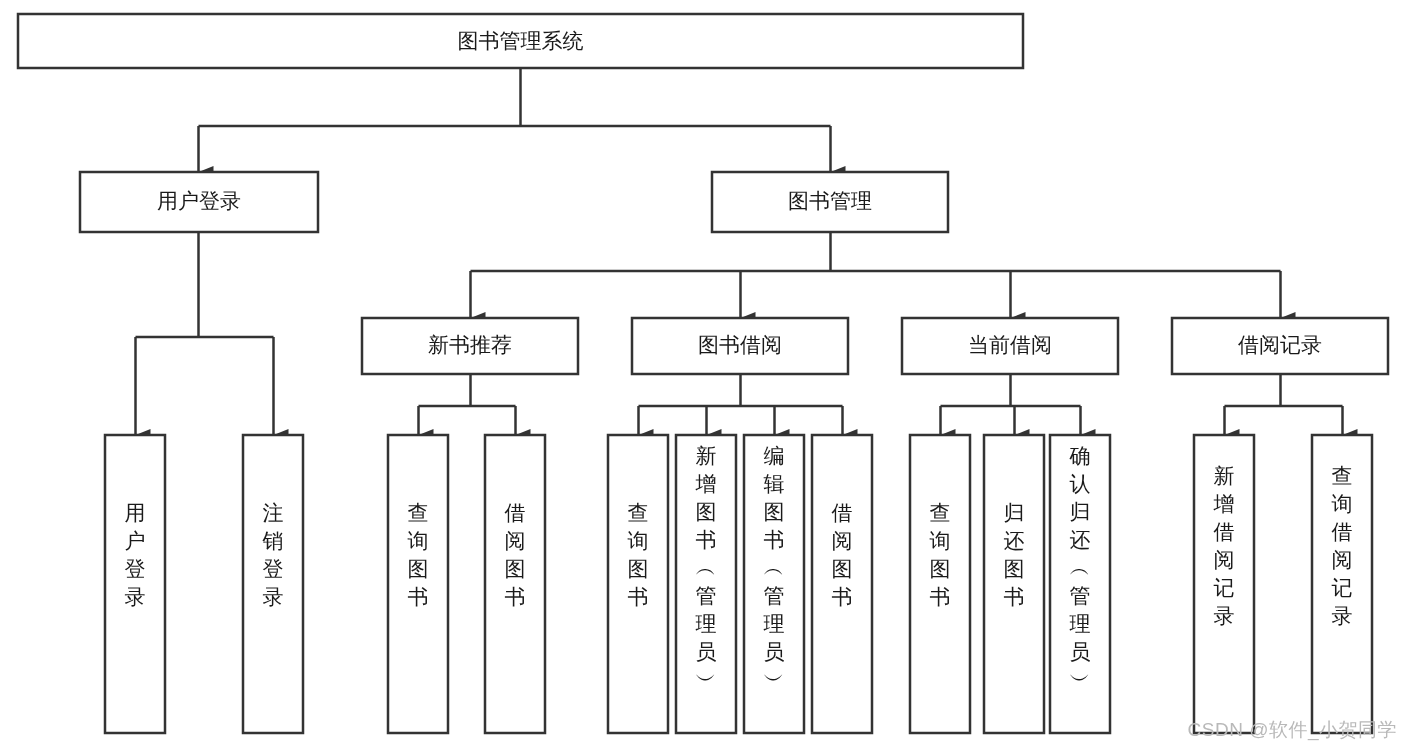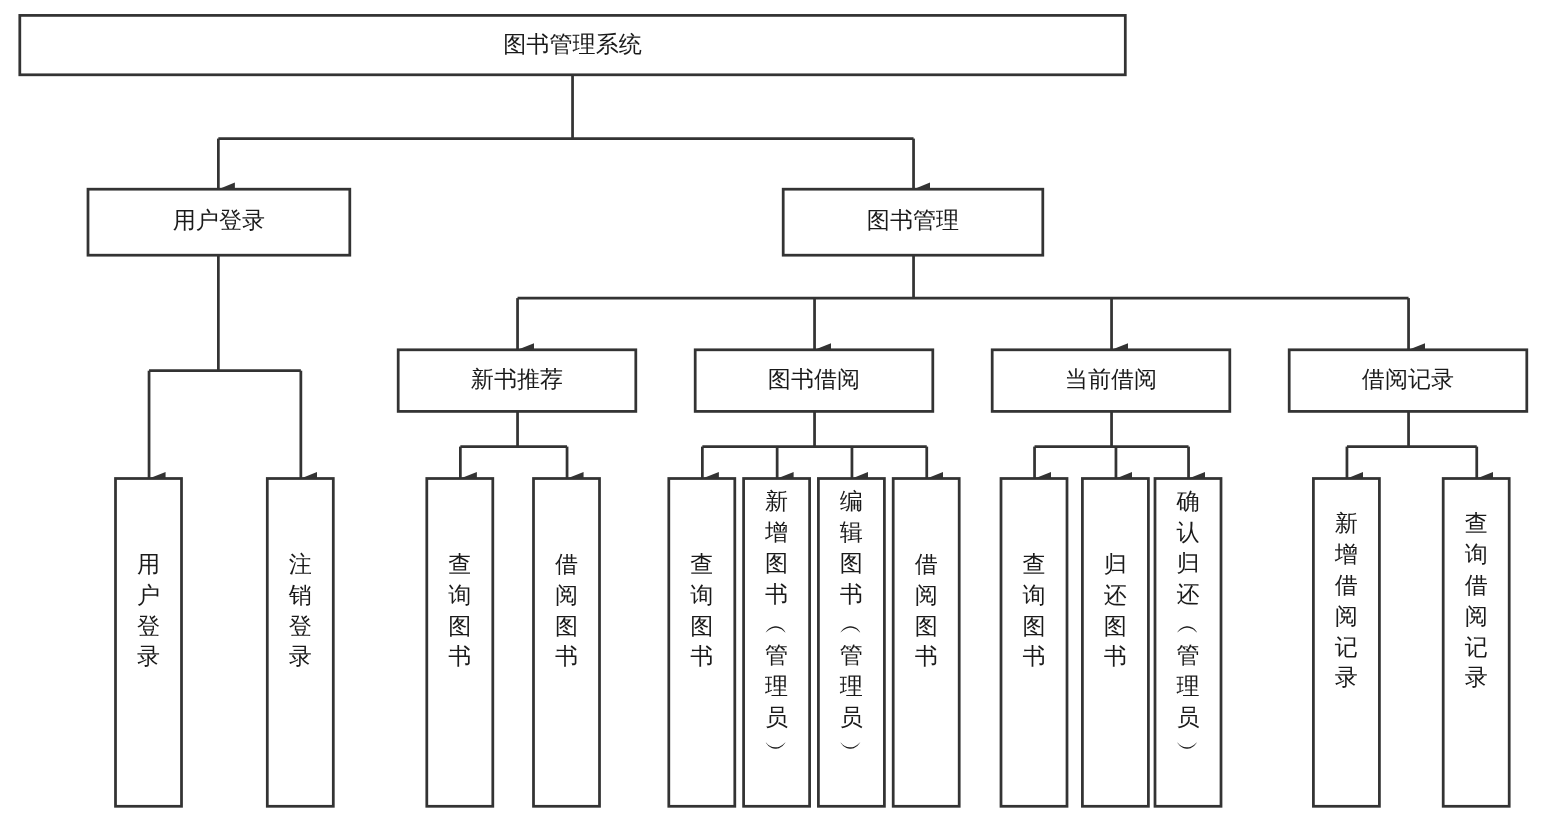--- a/index.html
+++ b/index.html
@@ -210,13 +210,14 @@
     <g>
       <rect class="node-box-thin" x="1194" y="435" width="60" height="298"></rect>
       <text class="node-label-v" x="1224" y="483"><tspan x="1224" dy="0">新</tspan><tspan x="1224" dy="28">增</tspan><tspan x="1224" dy="28">借</tspan><tspan x="1224" dy="28">阅</tspan><tspan x="1224" dy="28">记</tspan><tspan x="1224" dy="28">录</tspan></text>
     </g>
     <g>
       <rect class="node-box-thin" x="1342" y="435" width="60" height="298" transform="translate(-30,0)"></rect>
       <text class="node-label-v" x="1342" y="483"><tspan x="1342" dy="0">查</tspan><tspan x="1342" dy="28">询</tspan><tspan x="1342" dy="28">借</tspan><tspan x="1342" dy="28">阅</tspan><tspan x="1342" dy="28">记</tspan><tspan x="1342" dy="28">录</tspan></text>
     </g>
   </svg>
 
+  <div class="watermark">CSDN @软件_小贺同学</div>
 </div>
 
 </body></html>

